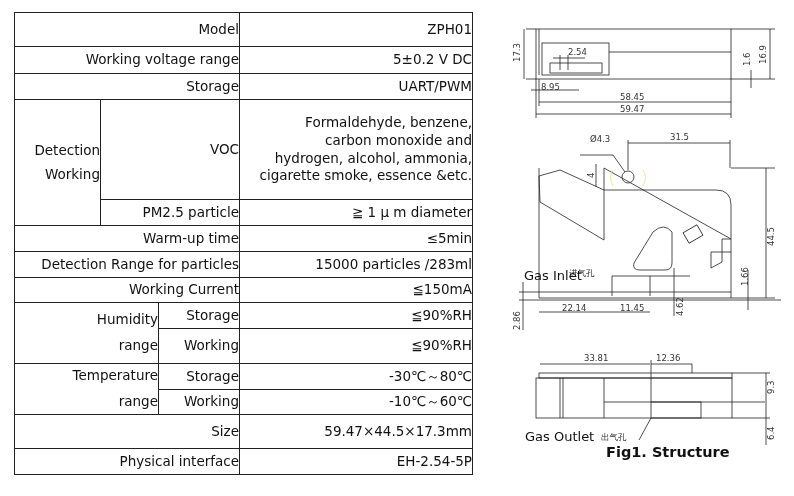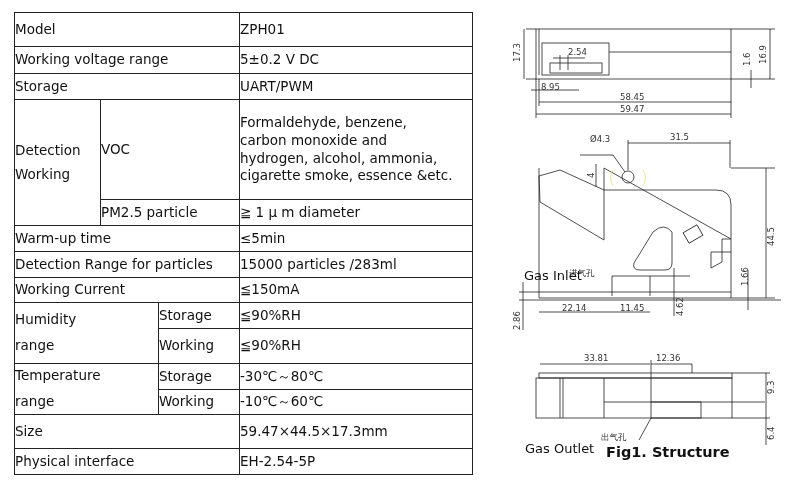--- a/index.html
+++ b/index.html
@@ -1,18 +1,18 @@
 <!DOCTYPE html>
 <html><head>
 <meta charset="utf-8">
 <style>
   html, body { margin:0; padding:0; background:#ffffff; }
   body { width:794px; height:496px; position:relative; overflow:hidden; font-family:"DejaVu Sans", sans-serif; color:#111; }
   .spec-table { position:absolute; left:14px; top:12px; border-collapse:collapse; table-layout:fixed; }
-  .spec-table td { border:1.3px solid #222; text-align:left; vertical-align:middle; font-size:13.5px; padding:0; line-height:1.3; white-space:nowrap; }
+  .spec-table td { border:1.3px solid #222; text-align:right; vertical-align:middle; font-size:13.5px; padding:0; line-height:1.3; white-space:nowrap; }
   .voc-val { line-height:25px; }
   .diagram { position:absolute; left:490px; top:0; width:304px; height:496px; }
   .caption { position:absolute; left:606px; top:444px; font-weight:bold; font-size:14.5px; font-family:"DejaVu Sans", sans-serif; }
   .lbl { position:absolute; font-family:"DejaVu Sans", sans-serif; font-size:13px; color:#111; }
   .dim { font-family:"DejaVu Sans", sans-serif; font-size:8.5px; fill:#333; }
 </style>
 </head>
 <body>
 
 <table class="spec-table">
@@ -188,14 +188,14 @@
     <line x1="639" y1="440" x2="651" y2="418"></line>
     <text class="dim" stroke="none" x="584" y="361">33.81</text>
     <text class="dim" stroke="none" x="656" y="361">12.36</text>
     <text class="dim" stroke="none" transform="translate(774,394) rotate(-90)">9.3</text>
     <text class="dim" stroke="none" transform="translate(774,440) rotate(-90)">6.4</text>
     <text class="dim" stroke="none" x="601" y="440">出气孔</text>
   </g>
 </svg>
 
 <div class="lbl" style="left:524px;top:249px;margin-top:19px;">Gas Inlet</div>
-<div class="lbl" style="left:525px;top:429px;margin-top:12px;">Gas Outlet</div>
+<div class="lbl" style="left:525px;top:429px;">Gas Outlet</div>
 <div class="caption">Fig1. Structure</div>
 
 </body></html>

